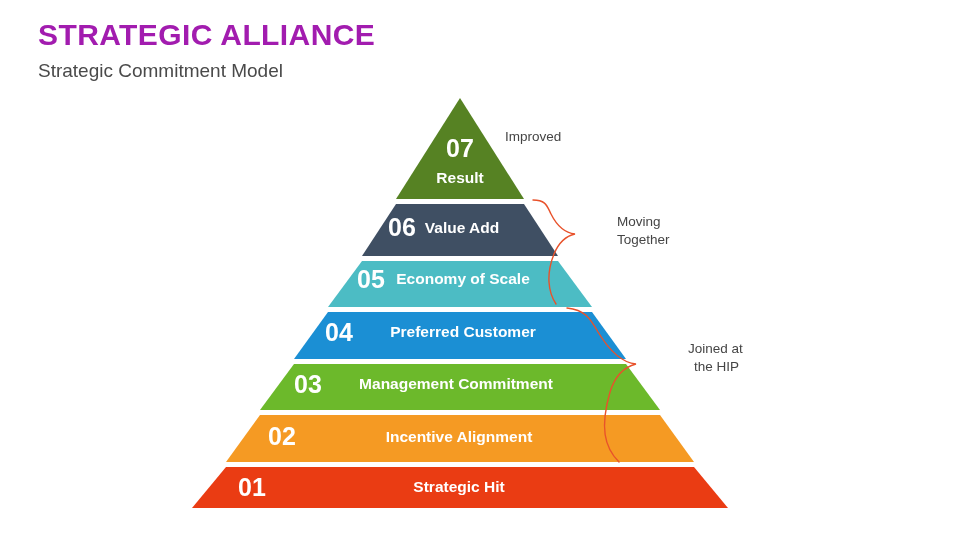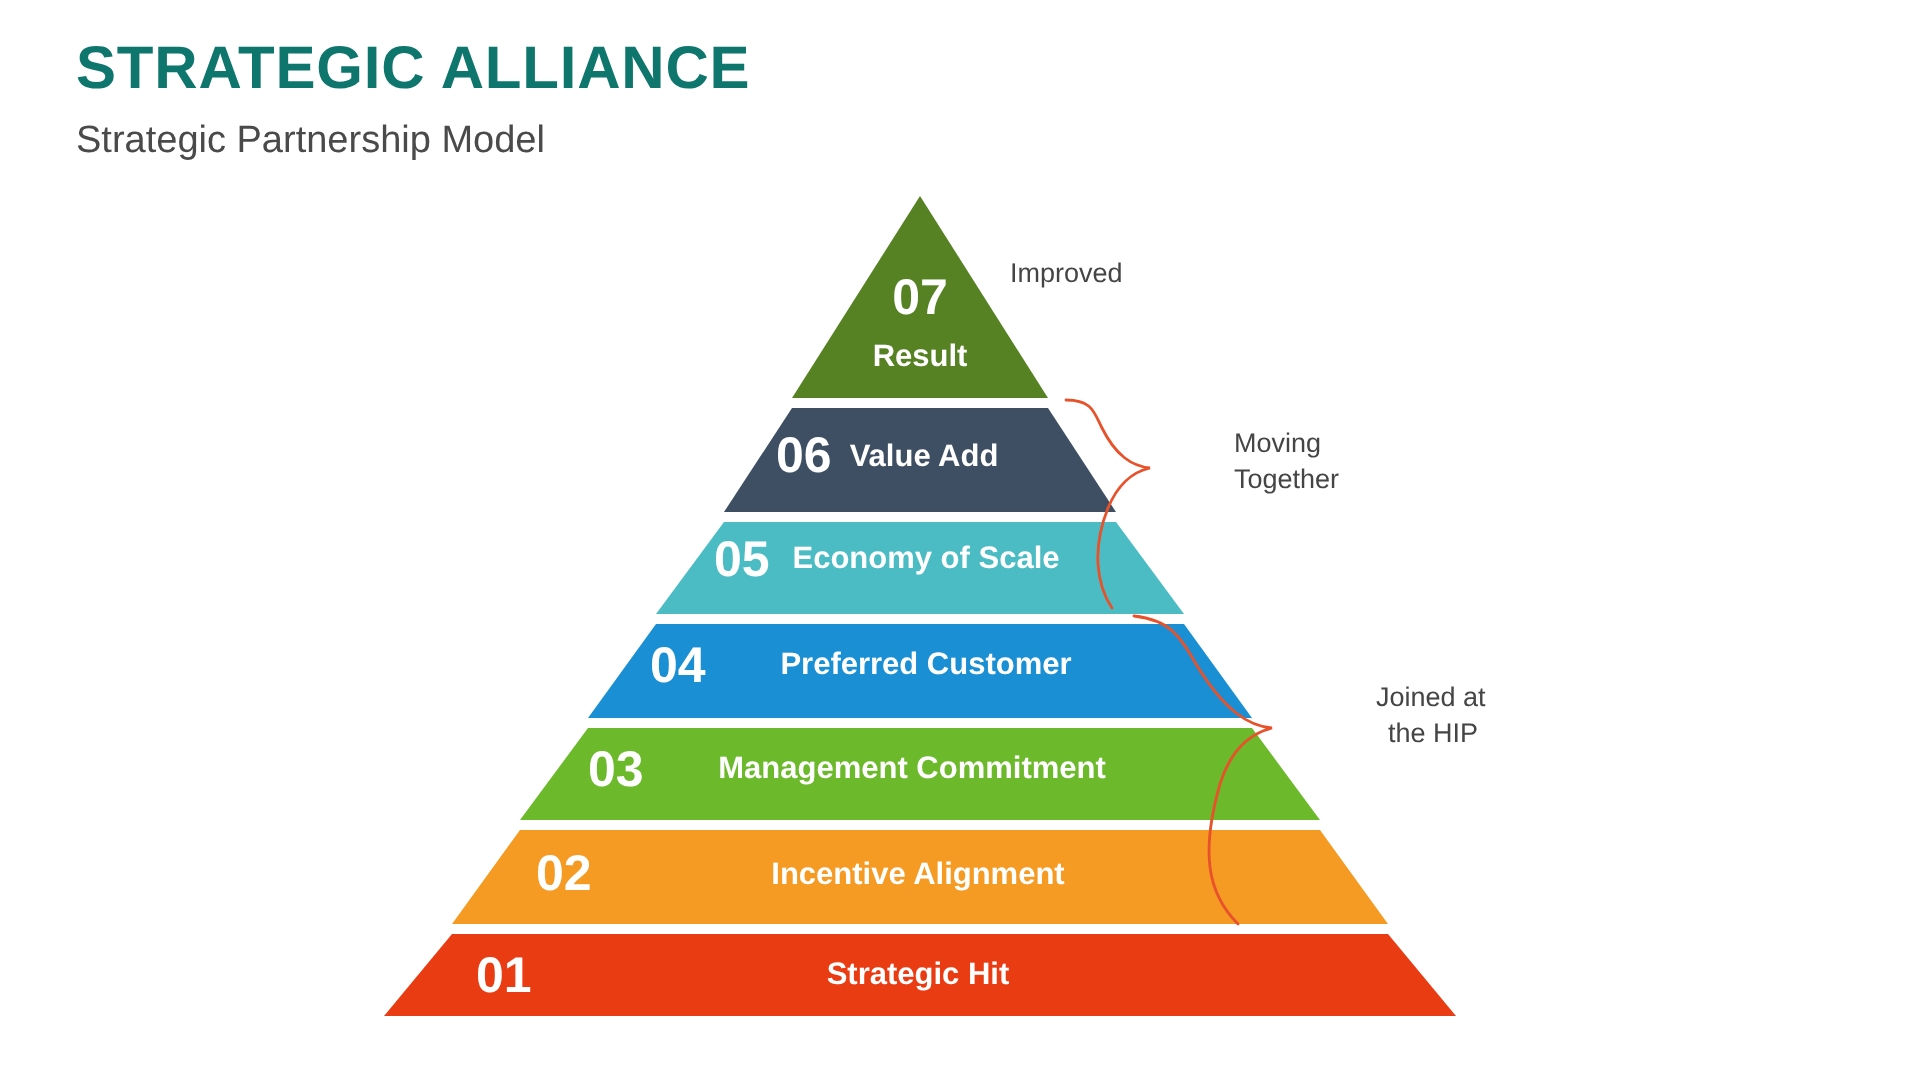--- a/index.html
+++ b/index.html
@@ -26,21 +26,21 @@
   
   #header {
     position: absolute;
     left: 38px;
     top: 18px;
     width: 600px;
   }
   #page-title {
     font-size: 30px;
     font-weight: bold;
-    color: #0f766e;
+    color: #a21caf;
     letter-spacing: 0.4px;
     line-height: 1.1;
     margin: 0;
     white-space: nowrap;
   }
   #page-subtitle {
     font-size: 19px;
     font-weight: normal;
     color: #4a4a4a;
     margin: 10px 0 0 0;
@@ -88,21 +88,21 @@
     stroke-linecap: round;
   }
 </style>
 </head>
 <body>
 
 <div id="stage">
 
   <div id="header">
     <div id="page-title">STRATEGIC ALLIANCE</div>
-    <div id="page-subtitle">Strategic Partnership Model</div>
+    <div id="page-subtitle">Strategic Commitment Model</div>
   </div>
 
   <svg id="pyramid-svg" viewBox="0 0 960 540">
 
     <g>
       <polygon points="460,98 524,199 396,199" fill="#568223"></polygon>
       <text class="tier-number-apex" x="460" y="157" text-anchor="middle">07</text>
       <text class="tier-label" x="460" y="183" text-anchor="middle">Result</text>
     </g>
 

